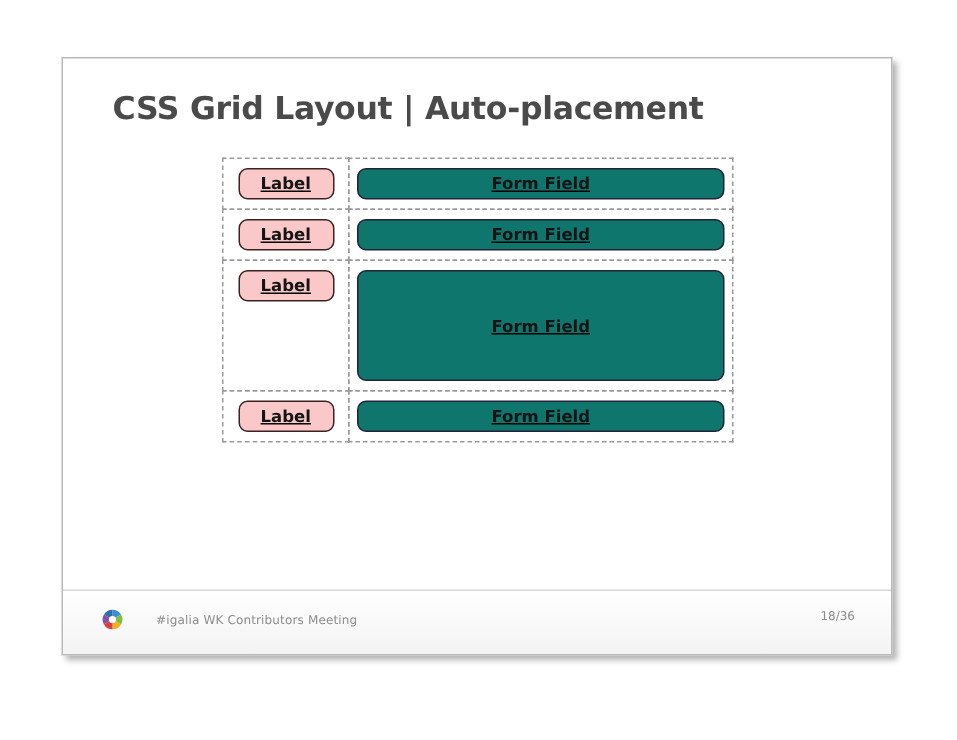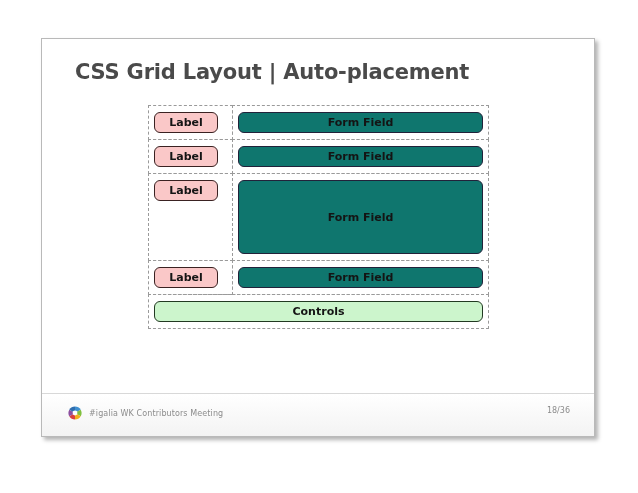--- a/index.html
+++ b/index.html
@@ -49,23 +49,25 @@
     display: grid;
     grid-template-columns: 84px 256px;
     grid-auto-rows: min-content;
   }
   .cell {
     border: 1px dashed #9a9a9a;
     box-sizing: border-box;
     margin: -1px 0 0 -1px;
     display: flex;
     align-items: flex-start;
+    justify-content: center;
     padding: 6px 5px;
     min-height: 30px;
     position: relative;
+    text-decoration: underline;
   }
   .cell.span2 {
     grid-column: 1 / span 2;
   }
   .cell.tall {
     align-items: flex-start;
   }
 
   
   .box {
@@ -117,21 +119,21 @@
     height: 42px;
     border-top: 1px solid #d8d8d8;
     background: linear-gradient(#ffffff, #f3f3f3);
   }
   #footer-left {
     position: absolute;
     left: 26px;
     top: 12px;
     display: flex;
     align-items: center;
-    gap: 7px;
+    gap: 22px;
   }
   #footer-text {
     font-family: "DejaVu Sans", sans-serif;
     font-size: 8px;
     color: #8c8c8c;
     letter-spacing: 0.1px;
     white-space: nowrap;
   }
   #page-num {
     position: absolute;
@@ -179,23 +181,20 @@
       <div class="box field big">Form Field</div>
     </div>
 
     <div class="cell">
       <div class="box label">Label</div>
     </div>
     <div class="cell">
       <div class="box field">Form Field</div>
     </div>
 
-    <div class="cell span2">
-      <div class="box controls">Controls</div>
-    </div>
 
   </div>
 
   <div id="footer">
     <div id="footer-left">
       <svg class="logo" viewBox="0 0 32 32">
         <circle cx="16" cy="16" r="15" fill="#ffffff"></circle>
         <path d="M16 16 L16 1 A15 15 0 0 1 29 8.5 Z" fill="#3f8fd0"></path>
         <path d="M16 16 L29 8.5 A15 15 0 0 1 29 23.5 Z" fill="#7fbf3f"></path>
         <path d="M16 16 L29 23.5 A15 15 0 0 1 16 31 Z" fill="#f2b01e"></path>

